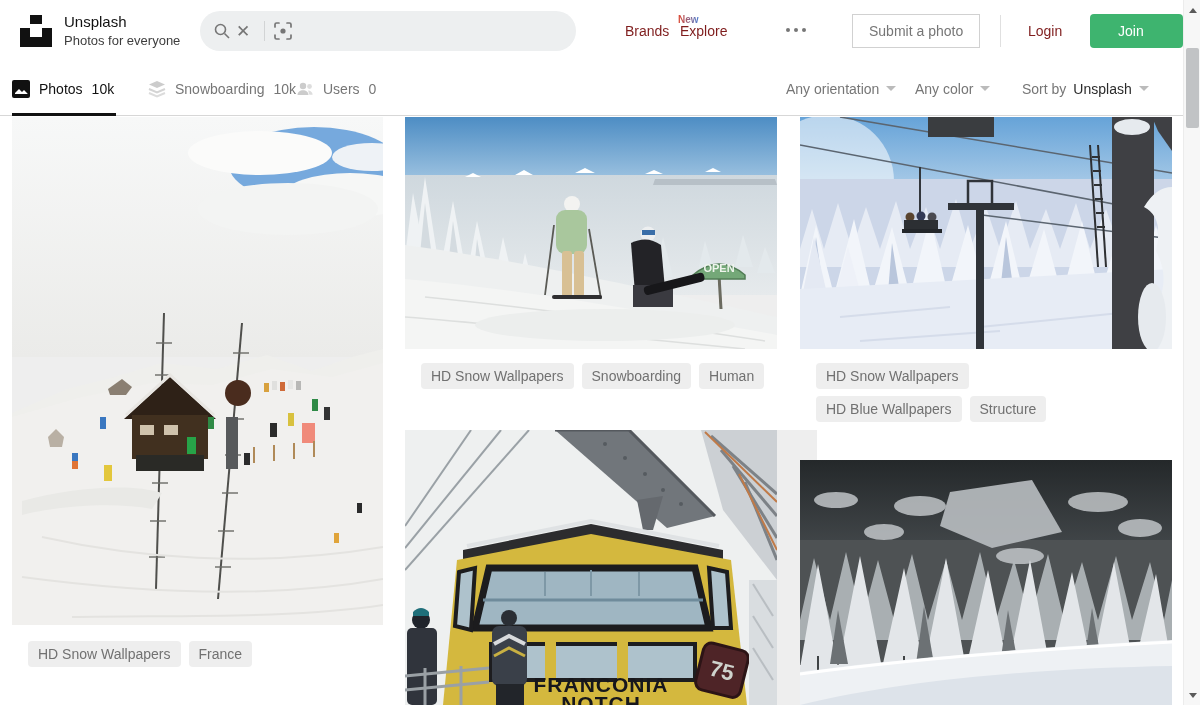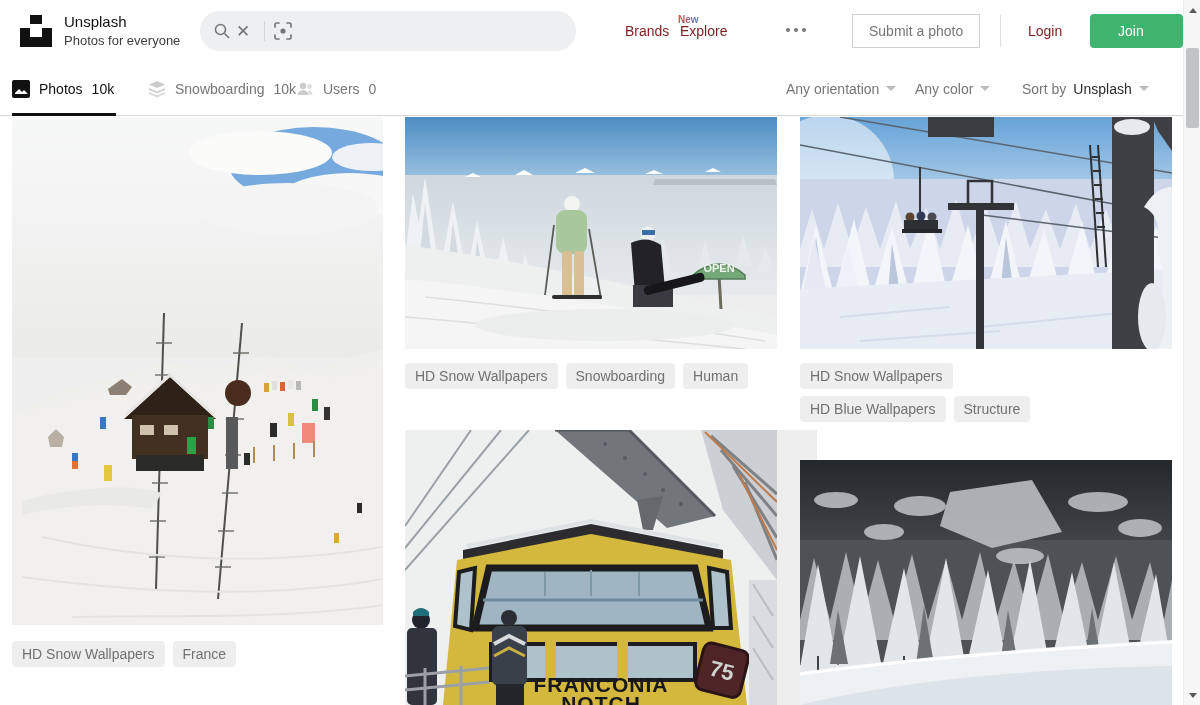--- a/index.html
+++ b/index.html
@@ -38,21 +38,21 @@
   .tab-collections { left:148px; color:#767676; }
   .tab-users { left:296px; color:#767676; }
   .tab-underline { position:absolute; left:12px; bottom:-1px; width:104px; height:3px; background:#111; }
   .filter { position:absolute; top:0; height:53px; display:flex; align-items:center; gap:7px; font-size:14px; color:#767676; cursor:pointer; }
   .caret { width:0; height:0; border-left:5px solid transparent; border-right:5px solid transparent; border-top:5px solid #bbb; }
   .sort-strong { color:#2b2b2b; }
 
   
   .photo { position:absolute; overflow:hidden; cursor:pointer; background:#eee; }
   .photo svg { display:block; }
-  .tags { position:absolute; display:flex; flex-wrap:wrap; column-gap:8px; row-gap:7px; }
+  .tags { position:absolute; display:flex; flex-wrap:wrap; column-gap:8px; row-gap:7px;margin-left:16px; }
   .tag { height:26px; line-height:26px; padding:0 10px; background:#eee; border-radius:4px; font-size:14px; color:#717171; cursor:pointer; white-space:nowrap; }
 
   
   .scrollbar { position:absolute; right:0; top:0; width:17px; height:705px; background:#f7f7f7; border-left:1px solid #ececec; }
   .sb-arrow { position:absolute; left:0; width:17px; height:16px; display:flex; align-items:center; justify-content:center; cursor:pointer; }
   .sb-arrow .tri-up { width:0; height:0; border-left:4px solid transparent; border-right:4px solid transparent; border-bottom:5px solid #5a5a5a; }
   .sb-arrow .tri-down { width:0; height:0; border-left:4px solid transparent; border-right:4px solid transparent; border-top:5px solid #5a5a5a; }
   .sb-thumb { position:absolute; left:2px; top:48px; width:13px; height:80px; background:#c1c3c5; border-radius:2px; cursor:pointer; }
 </style>
 </head>

